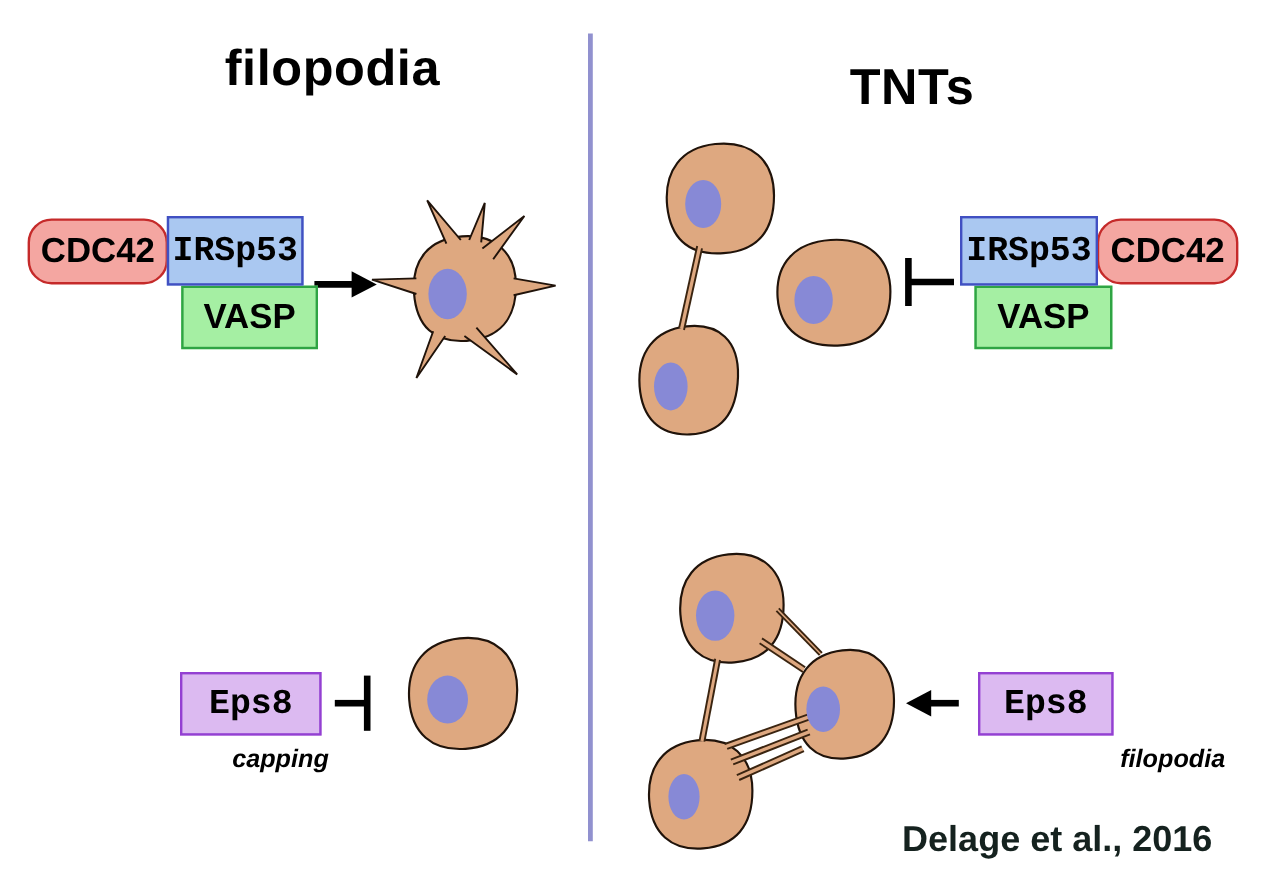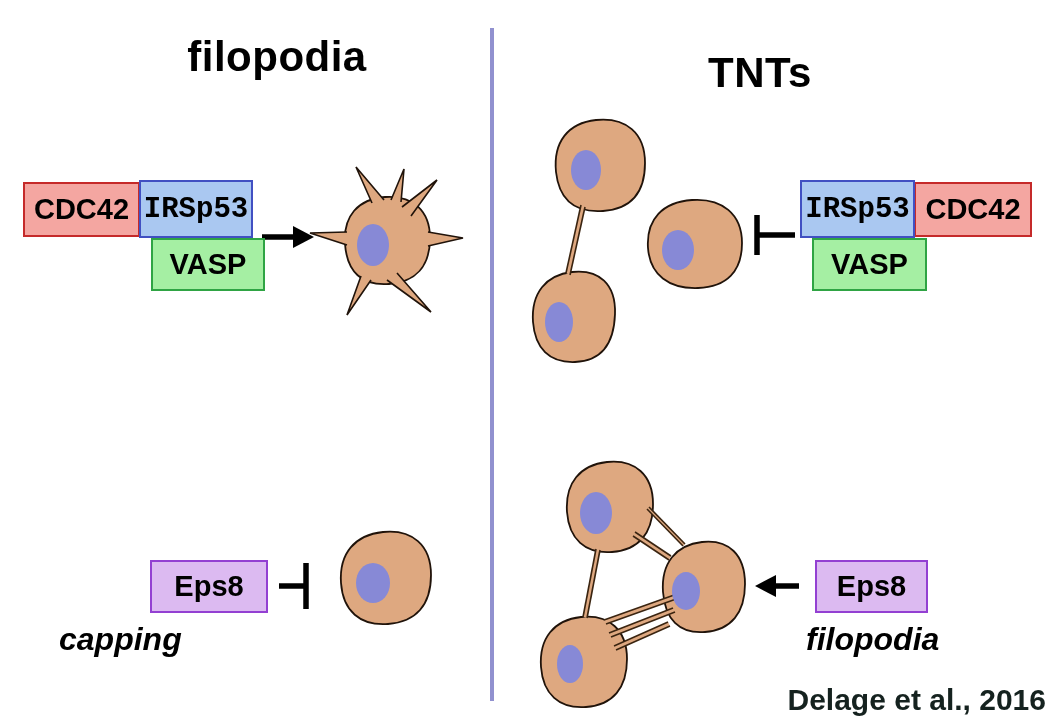--- a/index.html
+++ b/index.html
@@ -9,30 +9,30 @@
   }
   .art{position:absolute;left:0;top:0;}
   .panel-title{
     position:absolute;font-size:42px;font-weight:bold;text-align:center;
     color:var(--ink);letter-spacing:0.5px;
   }
   .protein-box{
     position:absolute;display:flex;align-items:center;justify-content:center;
     font-weight:bold;font-size:29px;color:var(--ink);border:2.5px solid;box-sizing:border-box;
   }
-  .cdc42{background:var(--cdc42_fill);border-color:var(--cdc42_border);}
+  .cdc42{background:var(--cdc42_fill);border-color:var(--cdc42_border);border-radius:20px;}
   .irsp53{background:var(--irsp53_fill);border-color:var(--irsp53_border);z-index:3;font-family:Liberation Mono, monospace;}
   .vasp{background:var(--vasp_fill);border-color:var(--vasp_border);z-index:2;margin-left:12px;}
-  .eps8{background:var(--eps8_fill);border-color:var(--eps8_border);}
+  .eps8{background:var(--eps8_fill);border-color:var(--eps8_border);font-family:Liberation Mono, monospace;}
   .caption{
-    position:absolute;font-size:32px;font-weight:bold;font-style:italic;
-    text-align:left;color:var(--ink);
+    position:absolute;font-size:21px;font-weight:bold;font-style:italic;
+    text-align:right;color:var(--ink);
   }
   .citation{
-    position:absolute;font-size:30px;font-weight:bold;text-align:right;
+    position:absolute;font-size:30px;font-weight:bold;text-align:center;
     color:var(--citation_ink);
   }
   .cellbody{fill:var(--cell_fill);stroke:var(--cell_stroke);stroke-width:1.8;}
   .spike{fill:var(--cell_fill);stroke:var(--cell_stroke);stroke-width:1.6;}
   .nucleus{fill:var(--nucleus_fill);stroke:none;}
   .tubefill{fill:var(--cell_fill);stroke:none;}
   .tubeedge{stroke:var(--tube_stroke);stroke-width:1.6;fill:none;}
   .inkline{stroke:var(--ink);stroke-width:5.5;fill:none;}
   .inkfill{fill:var(--ink);stroke:none;}
 </style>

